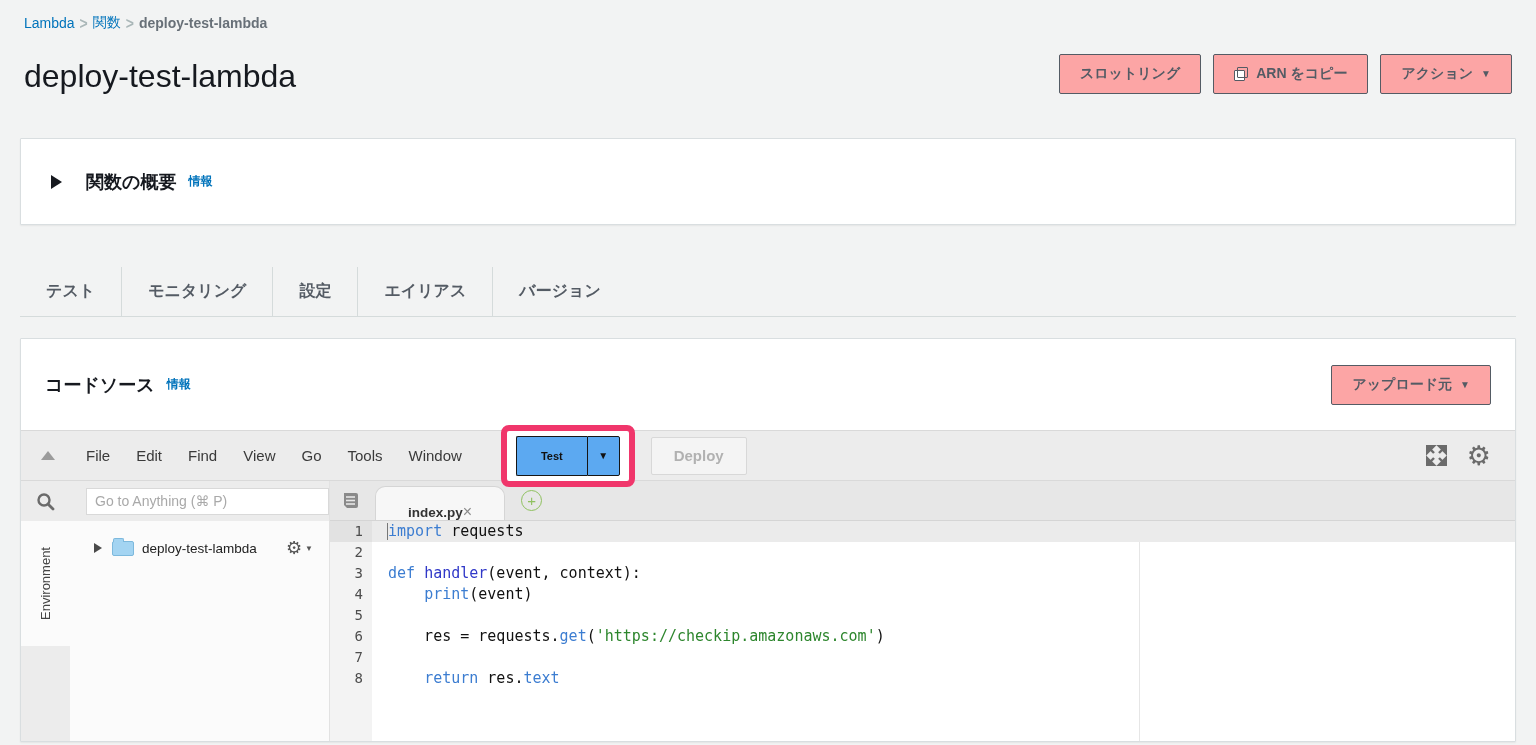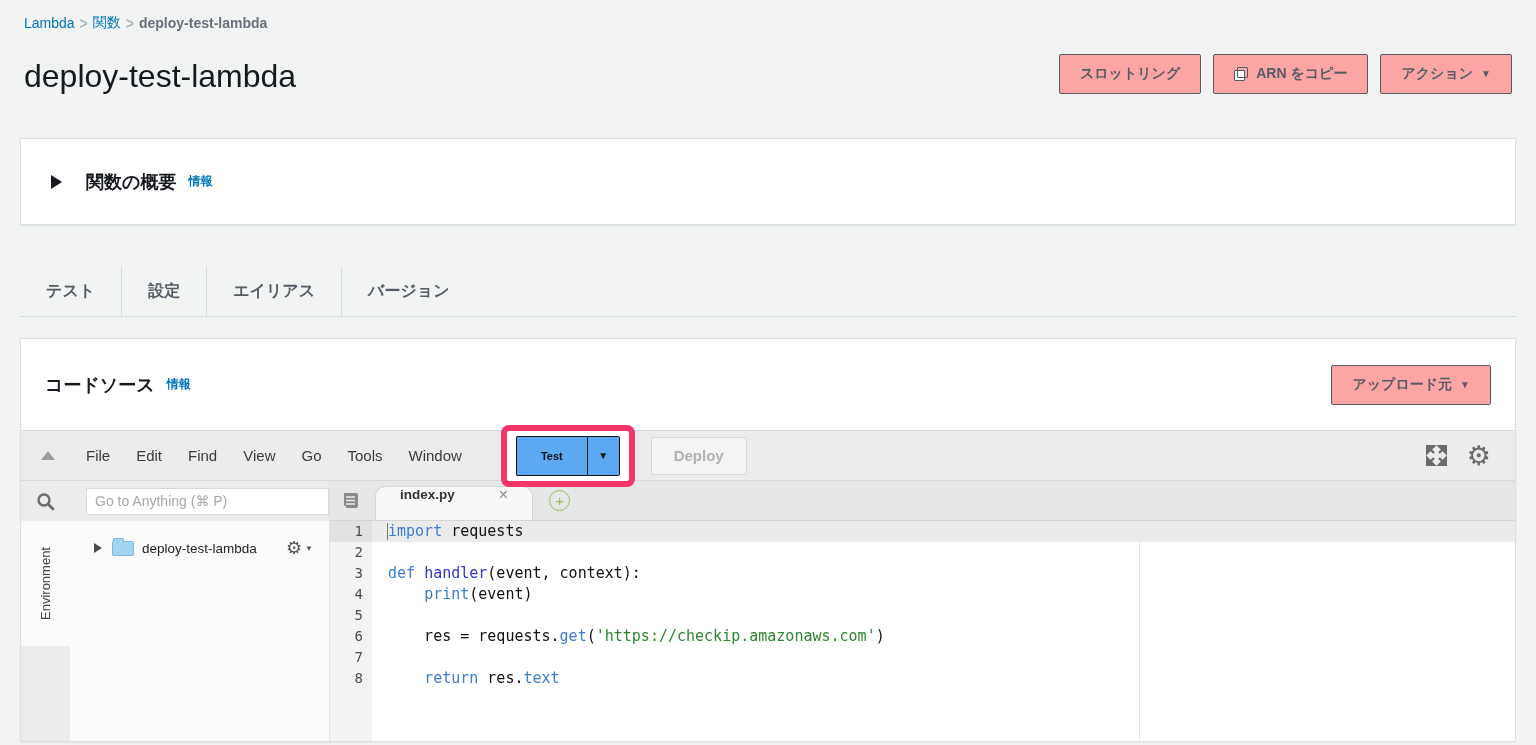--- a/index.html
+++ b/index.html
@@ -83,21 +83,21 @@
   .folder-ic:before { content:""; position:absolute; top:-4px; left:0; width:9px; height:3px; background:#a3d4f2; border:1px solid #7db9dd; border-bottom:none; border-radius:2px 2px 0 0; }
   .tree-label { font-size:13.5px; color:#222; }
   .tree-gear { margin-left:auto; display:flex; align-items:center; gap:3px; cursor:pointer; }
   .tree-gear .gear-glyph { font-size:18px; color:#555; }
   .tree-gear .mini-caret { font-size:8px; color:#555; }
   
   .ide-editor { flex:1; display:flex; flex-direction:column; min-width:0; }
   .editor-tabbar { height:40px; background:#e7e7e7; border-bottom:1px solid #d5d5d5; display:flex; align-items:flex-end; padding-left:10px; }
   .tablist-ic { align-self:center; margin-right:16px; cursor:pointer; display:flex; }
   .editor-tab { background:#f7f7f7; border:1px solid #d5d5d5; border-bottom:none; border-radius:10px 10px 0 0;
-                height:34px; display:flex; align-items:flex-start; padding:0 24px; gap:44px; cursor:pointer; }
+                height:34px; display:flex; align-items:flex-end; padding:0 32px; cursor:pointer; }
   .editor-tab .tab-label { font-size:13.5px; font-weight:bold; color:#333; }
   .tab-close { color:#8a8a8a; font-size:16px; cursor:pointer; line-height:1; }
   .plus-btn { align-self:center; margin-left:16px; width:21px; height:21px; border:1.6px solid #8fc15f; border-radius:50%;
               color:#8fc15f; display:flex; align-items:center; justify-content:center; font-size:15px; cursor:pointer; }
   .editor-code { flex:1; position:relative; background:#fff; font-family:"DejaVu Sans Mono",monospace; font-size:15px; overflow:hidden; }
   .gutter-col { position:absolute; left:0; top:0; bottom:0; width:42px; background:#f3f3f3; }
   .print-margin { position:absolute; left:809px; top:0; bottom:0; width:1px; background:#e6e6e6; }
   .code-rows { position:relative; }
   .code-row { display:flex; height:21px; line-height:21px; position:relative; }
   .code-row.active { background:#ebebeb; }
@@ -139,20 +139,21 @@
 </div>
 
 <section class="card overview-card">
   <span class="tri-right"></span>
   <span class="overview-title">関数の概要</span>
   <span class="info-link">情報</span>
 </section>
 
 <nav class="nav-tabs" id="nav-tabs">
     <div class="nav-tab">テスト</div>
+    <div class="nav-tab">モニタリング</div>
     <div class="nav-tab">設定</div>
     <div class="nav-tab">エイリアス</div>
     <div class="nav-tab">バージョン</div>
   </nav>
 
 <section class="card code-card">
   <div class="cs-header">
     <span class="cs-title">コードソース</span>
     <span class="info-link">情報</span>
     <button class="aws-btn upload-btn">

